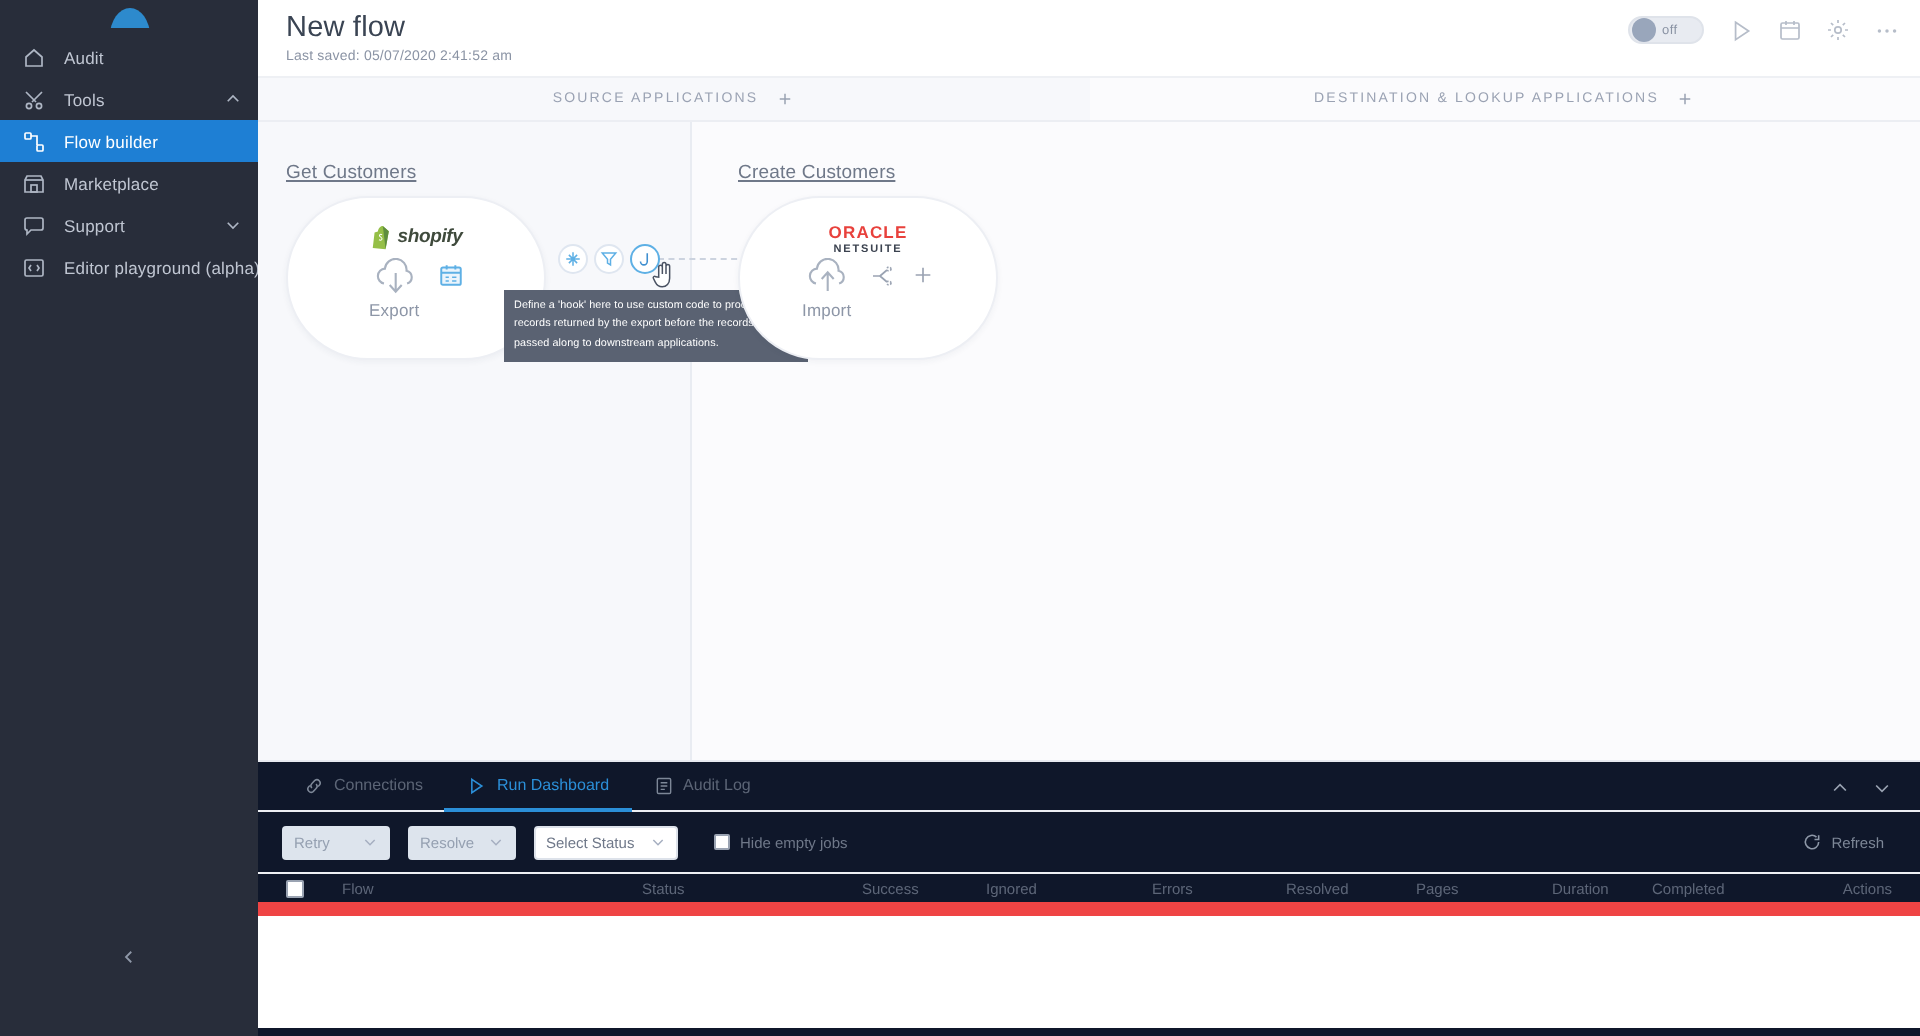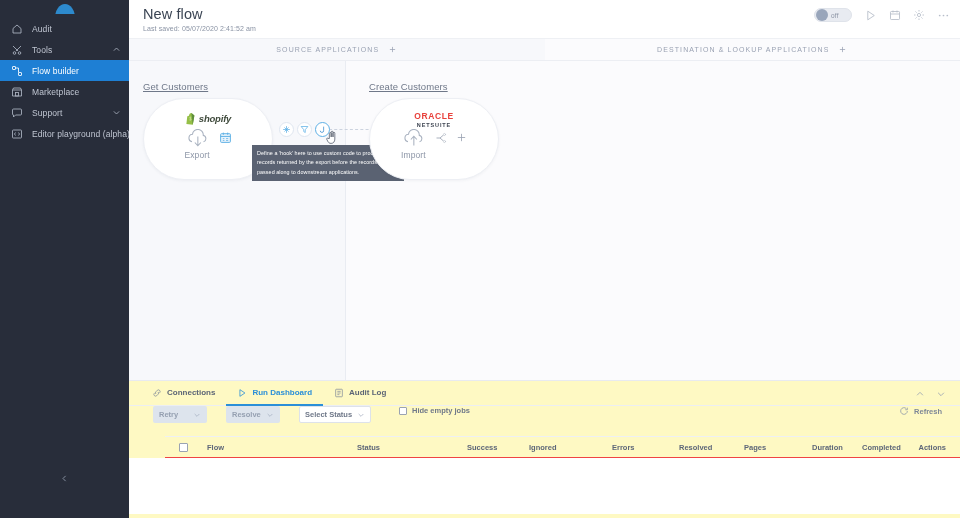--- a/index.html
+++ b/index.html
@@ -182,24 +182,23 @@
     font-size: 5.4px; line-height: 1.75;
     padding: 4px 5px;
     width: 152px;
     letter-spacing: .05px;
   }
   .cursor-hand { position: absolute; pointer-events: none; }
 
   
   .bottom {
     flex: 0 0 138px; height: 138px;
-    background: #fef9c3;
+    background: #0f172a;
     border-top: 1px solid #e8eaf0;
     position: relative;
-    font-weight: bold;
   }
   .tabs {
     height: 25px; display: flex; align-items: stretch;
     border-bottom: 1px solid #eceef3;
     padding-left: 12px;
     position: relative;
   }
   .tab {
     display: flex; align-items: center; gap: 5px;
     font-size: 8px; color: #5c6576;
@@ -208,22 +207,22 @@
     margin-bottom: -1px;
   }
   .tab.active { color: #2b8fd8; border-bottom-color: #2b8fd8; }
   .tab .ticon { display:inline-flex; align-items:center; }
   .tabs-right {
     position: absolute; right: 14px; top: 0; height: 25px;
     display: flex; align-items: center; gap: 11px;
   }
 
   .toolbar {
-    height: 30px; display: flex; align-items: flex-start;
-    padding-left: 24px; gap: 19px; position: relative;
+    height: 30px; display: flex; align-items: center;
+    padding-left: 12px; gap: 9px; position: relative;
   }
   .pill {
     height: 17px; min-width: 54px;
     background: #dde4ed; border-radius: 2px;
     display: flex; align-items: center; justify-content: space-between;
     padding: 0 6px; font-size: 7.5px; color: #95a0b1; cursor: pointer;
   }
   .select {
     height: 17px; min-width: 72px;
     background: #ffffff; border: 1px solid #dde2ea; border-radius: 2px;
@@ -240,24 +239,23 @@
   }
   .refresh {
     position: absolute; right: 18px;
     display: flex; align-items: center; gap: 5px;
     font-size: 7.5px; color: #7d8797; cursor: pointer;
   }
 
   .table-head {
     height: 22px; display: flex; align-items: center;
     border-top: 1px solid #eef0f4;
-    border-bottom: 1px solid #ef4444;
+    border-bottom: 7px solid #ef4444;
     font-size: 7.5px; color: #5d6678;
     padding: 0 14px;
-    margin-left: 36px;
   }
   .th { }
   .th.sel { width: 28px; display:flex; align-items:center; }
   .th-chk { width: 9px; height: 9px; border: 1px solid #9aa3b2; border-radius: 1px; background:#fff; cursor: pointer; }
   .th.flow { width: 150px; }
   .th.status { width: 110px; }
   .th.success { width: 62px; }
   .th.ignored { width: 83px; }
   .th.errors { width: 67px; }
   .th.resolved { width: 65px; }

